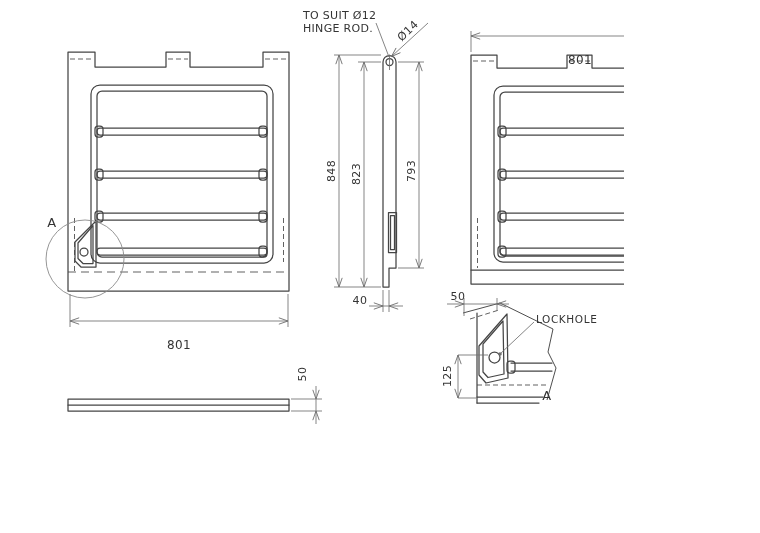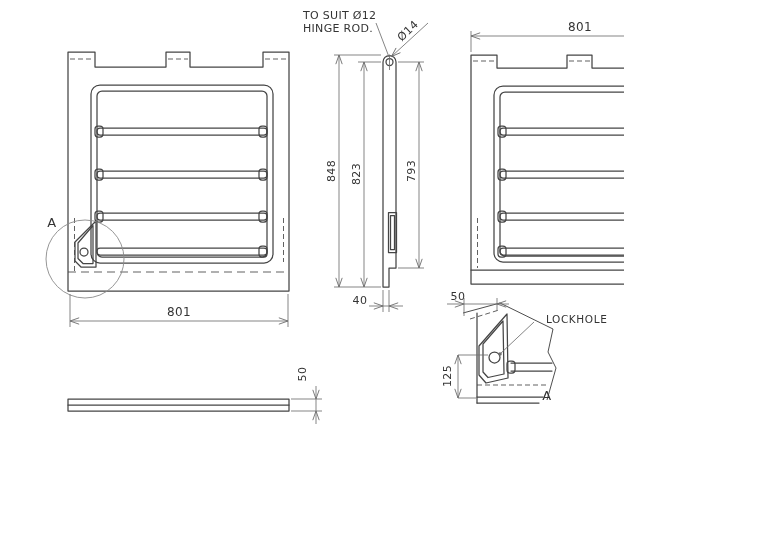--- a/index.html
+++ b/index.html
@@ -21,22 +21,22 @@
   .dot{fill:var(--dim);}
   .lbl{
     position:absolute;color:var(--text);font-size:11px;letter-spacing:.4px;
     line-height:1;white-space:nowrap;
   }
   .c{transform:translate(-50%,-50%);}
   .r90{transform:translate(-50%,-50%) rotate(-90deg);}
   .r45{transform:translate(-50%,-50%) rotate(-44deg);}
   .note{font-size:11px;line-height:13px;letter-spacing:.3px;}
   .big{font-size:13px;letter-spacing:.5px;}
-  .w801{font-size:12px;}
-  .lock{font-size:10.5px;letter-spacing:.6px;margin-left:10px;}
+  .w801{font-size:12px;margin-top:33px;}
+  .lock{font-size:10.5px;letter-spacing:.6px;}
 </style>
 </head>
 <body>
 
 <div class="canvas">
 
 <svg width="760" height="533" viewBox="0 0 760 533">
   <defs>
     <marker id="arr" viewBox="0 0 12 8" refX="11" refY="4" markerWidth="11" markerHeight="8" markerUnits="userSpaceOnUse" orient="auto-start-reverse">
       <path class="mk" d="M1,0.5 L11,4 L1,7.5"></path>

